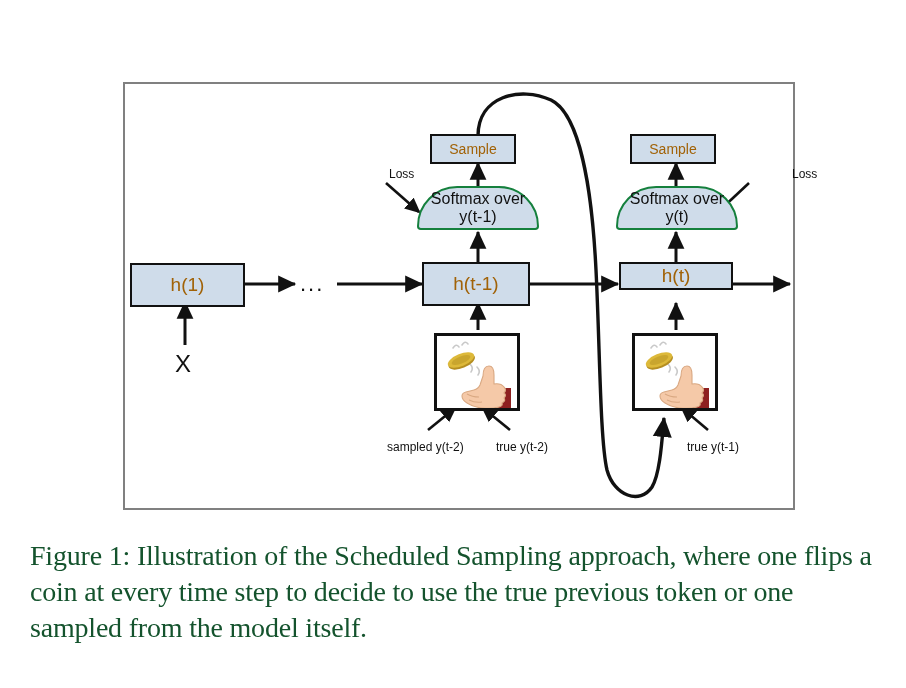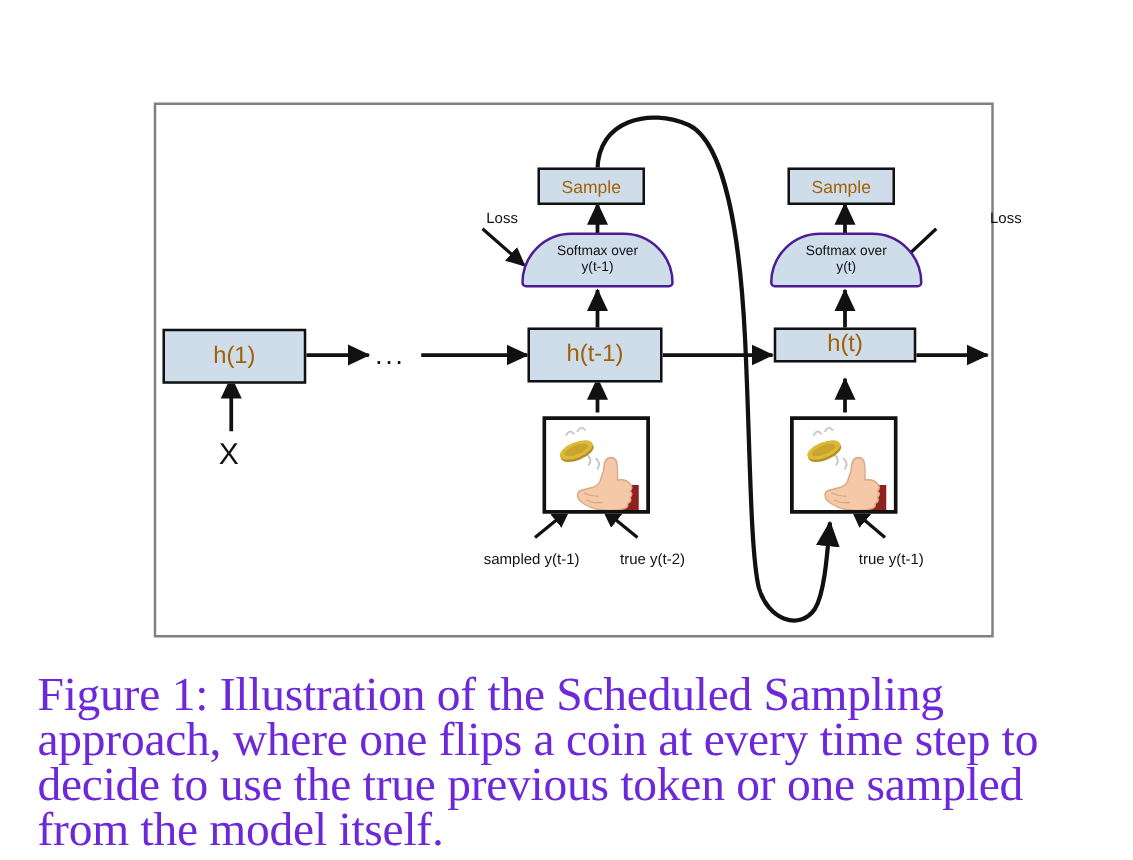--- a/index.html
+++ b/index.html
@@ -57,27 +57,27 @@
     font-size: 19px;
     letter-spacing: 0px;
   }
   .sample-box {
     font-size: 14px;
   }
   
   .softmax {
     position: absolute;
     background: #cfdcea;
-    border: 2px solid #4c1d95;
+    border: 2px solid #15803d;
     border-radius: 42px 42px 4px 4px;
     box-sizing: border-box;
     display: flex;
     flex-direction: column;
     justify-content: center;
-    font-size: 11px;
+    font-size: 16px;
     line-height: 1.15;
     color: #111111;
     text-align: center;
   }
   
   .coin-pic {
     position: absolute;
     background: #ffffff;
     border: 3px solid #111111;
     box-sizing: border-box;
@@ -102,23 +102,23 @@
     letter-spacing: 2px;
     color: #111111;
   }
   
   #caption {
     position: absolute;
     left: 30px;
     top: 538px;
     width: 855px;
     font-family: "Liberation Serif", serif;
-    font-size: 38px;
+    font-size: 28px;
     line-height: 36px;
-    color: #6d28d9;
+    color: #14532d;
     letter-spacing: -0.2px;
   }
 </style>
 </head>
 <body>
 
 <div id="page">
 
   <div id="figure-frame"></div>
 
@@ -258,21 +258,21 @@
   </div>
 
   <div class="label x-label" style="left:175px; top:350px;">X</div>
 
   <div class="label dots-label" style="left:300px; top:271px;">...</div>
 
   <div class="label loss-label" style="left:349px; top:167px;">Loss</div>
 
   <div class="label loss-label" style="left:752px; top:167px;">Loss</div>
 
-  <div class="label annot-label" style="left:387px; top:440px;">sampled y(t-1)</div>
+  <div class="label annot-label" style="left:387px; top:440px;">sampled y(t-2)</div>
 
   <div class="label annot-label" style="left:496px; top:440px;">true y(t-2)</div>
 
   <div class="label annot-label" style="left:687px; top:440px;">true y(t-1)</div>
 
   <div id="caption">Figure 1: Illustration of the Scheduled Sampling approach, where one flips a coin at every time step to decide to use the true previous token or one sampled from the model itself.</div>
 
 </div>
 
 </body></html>

